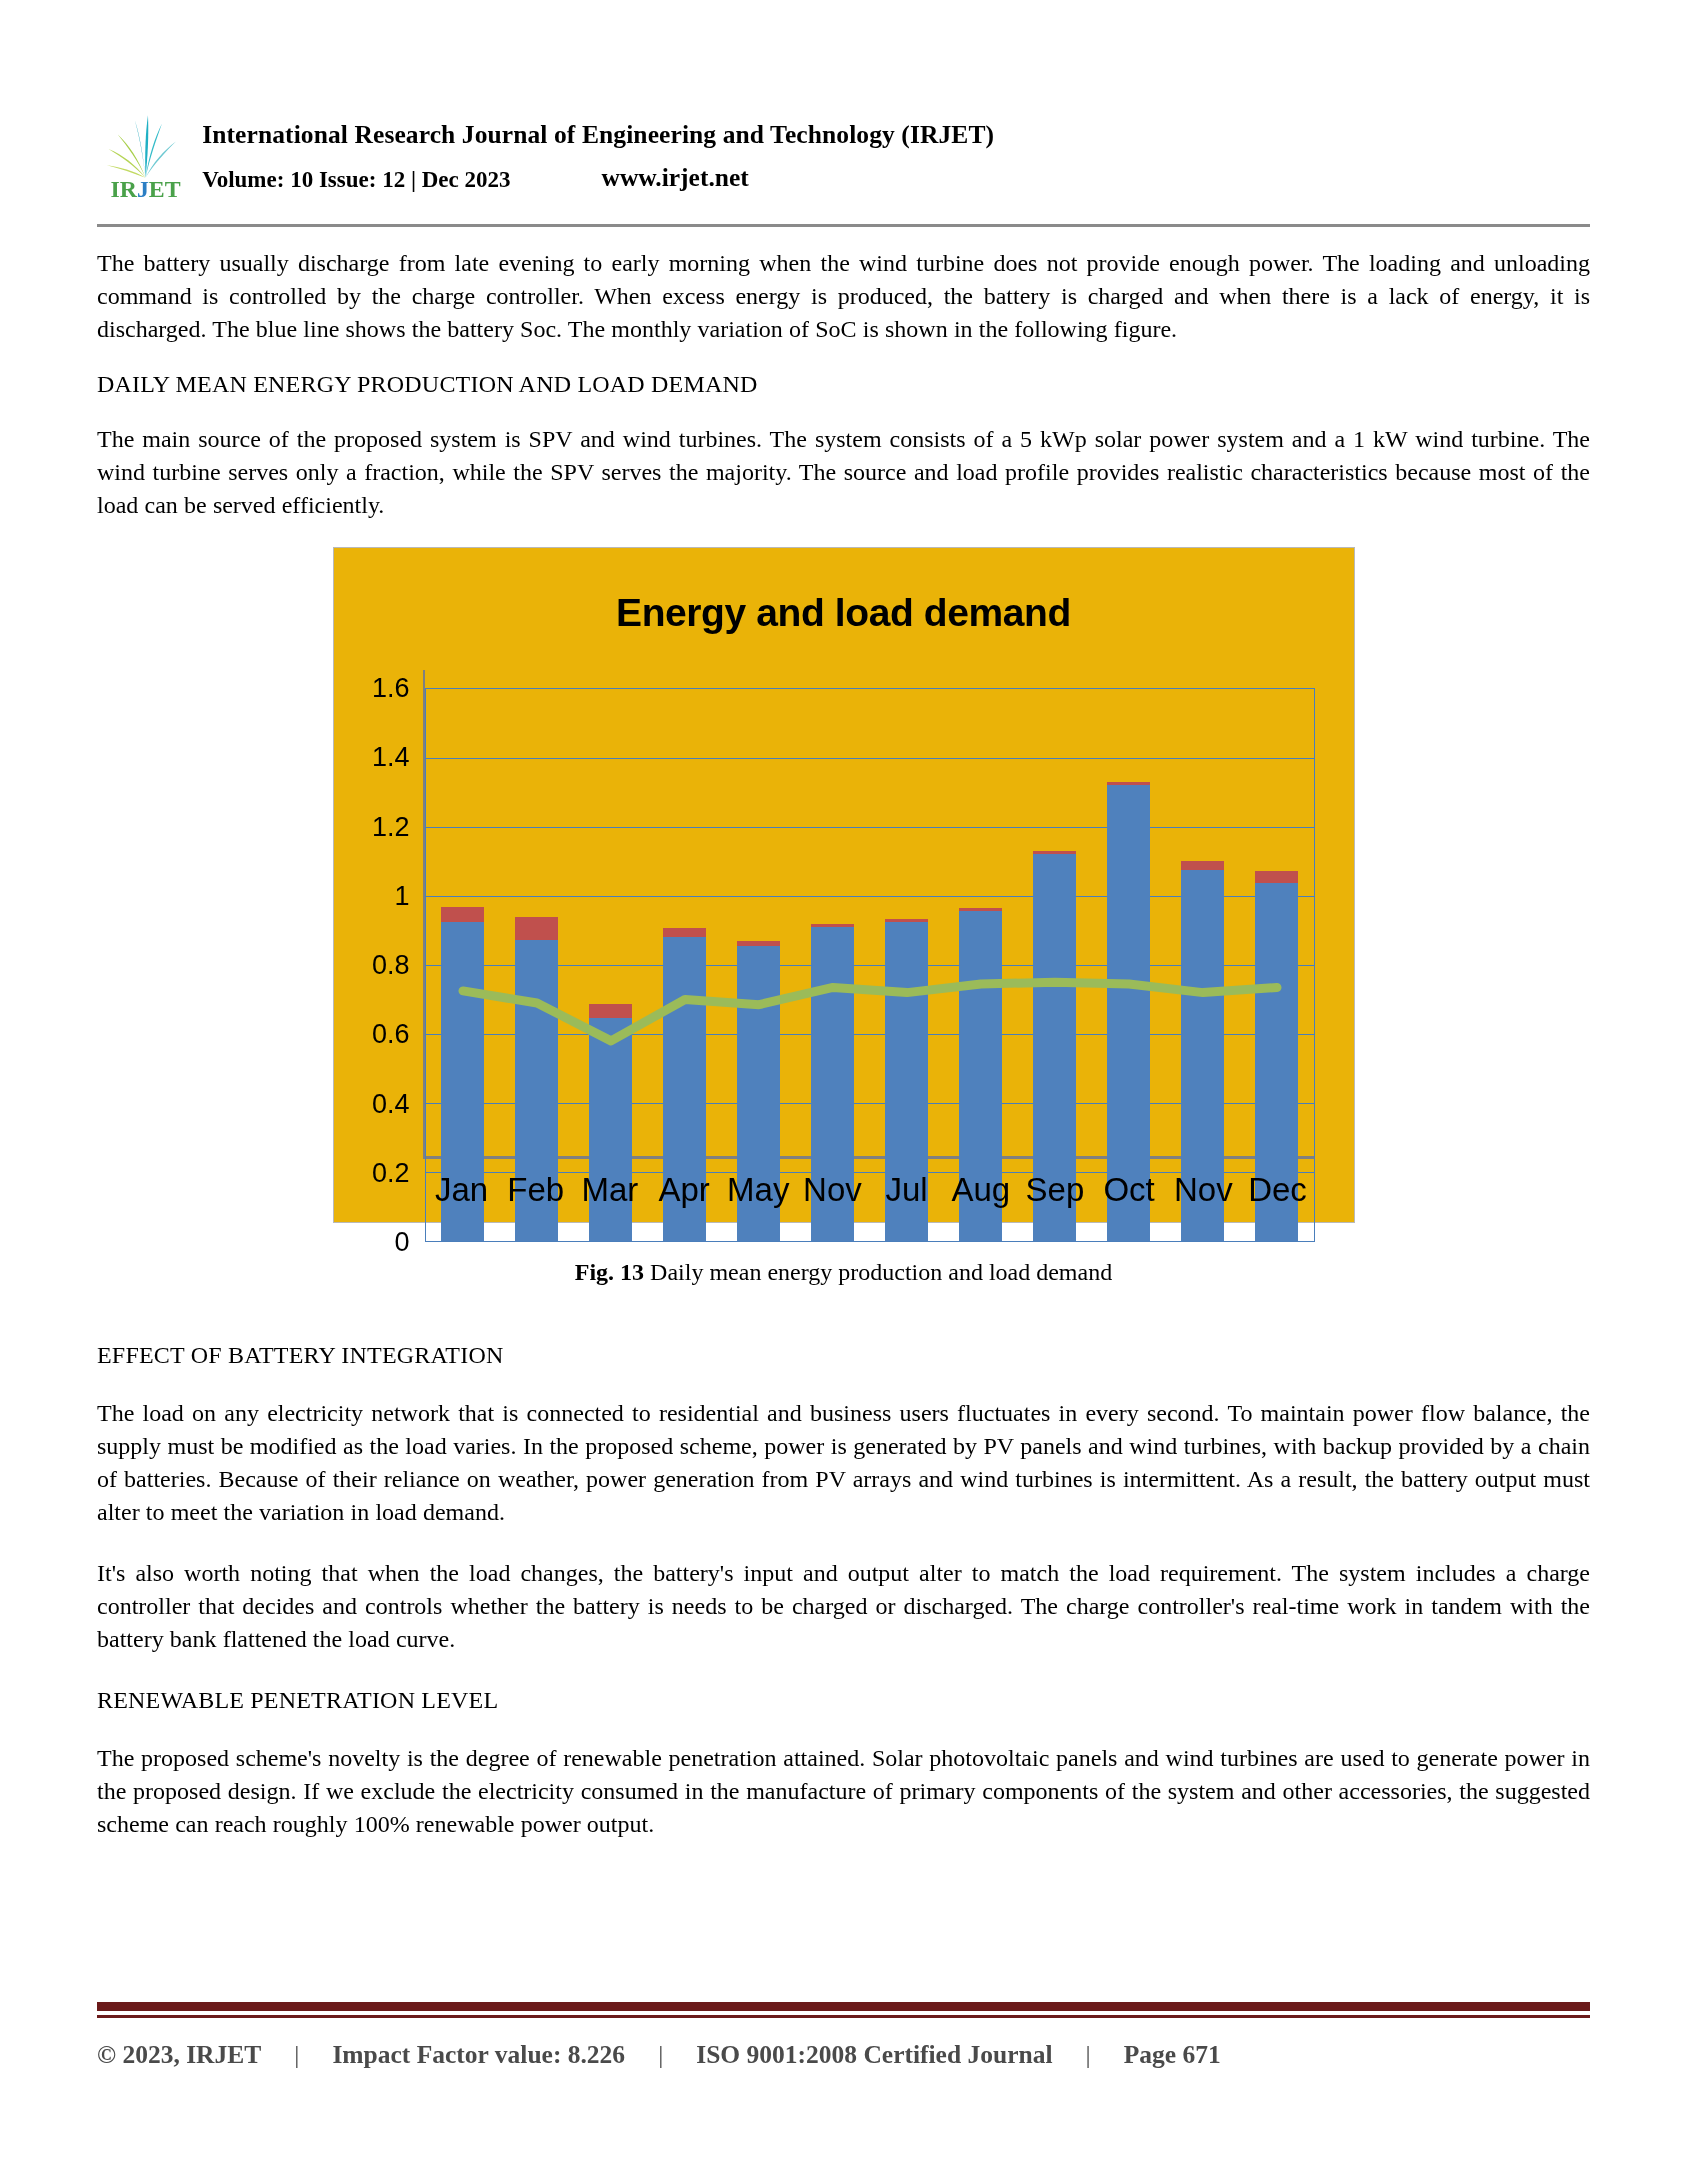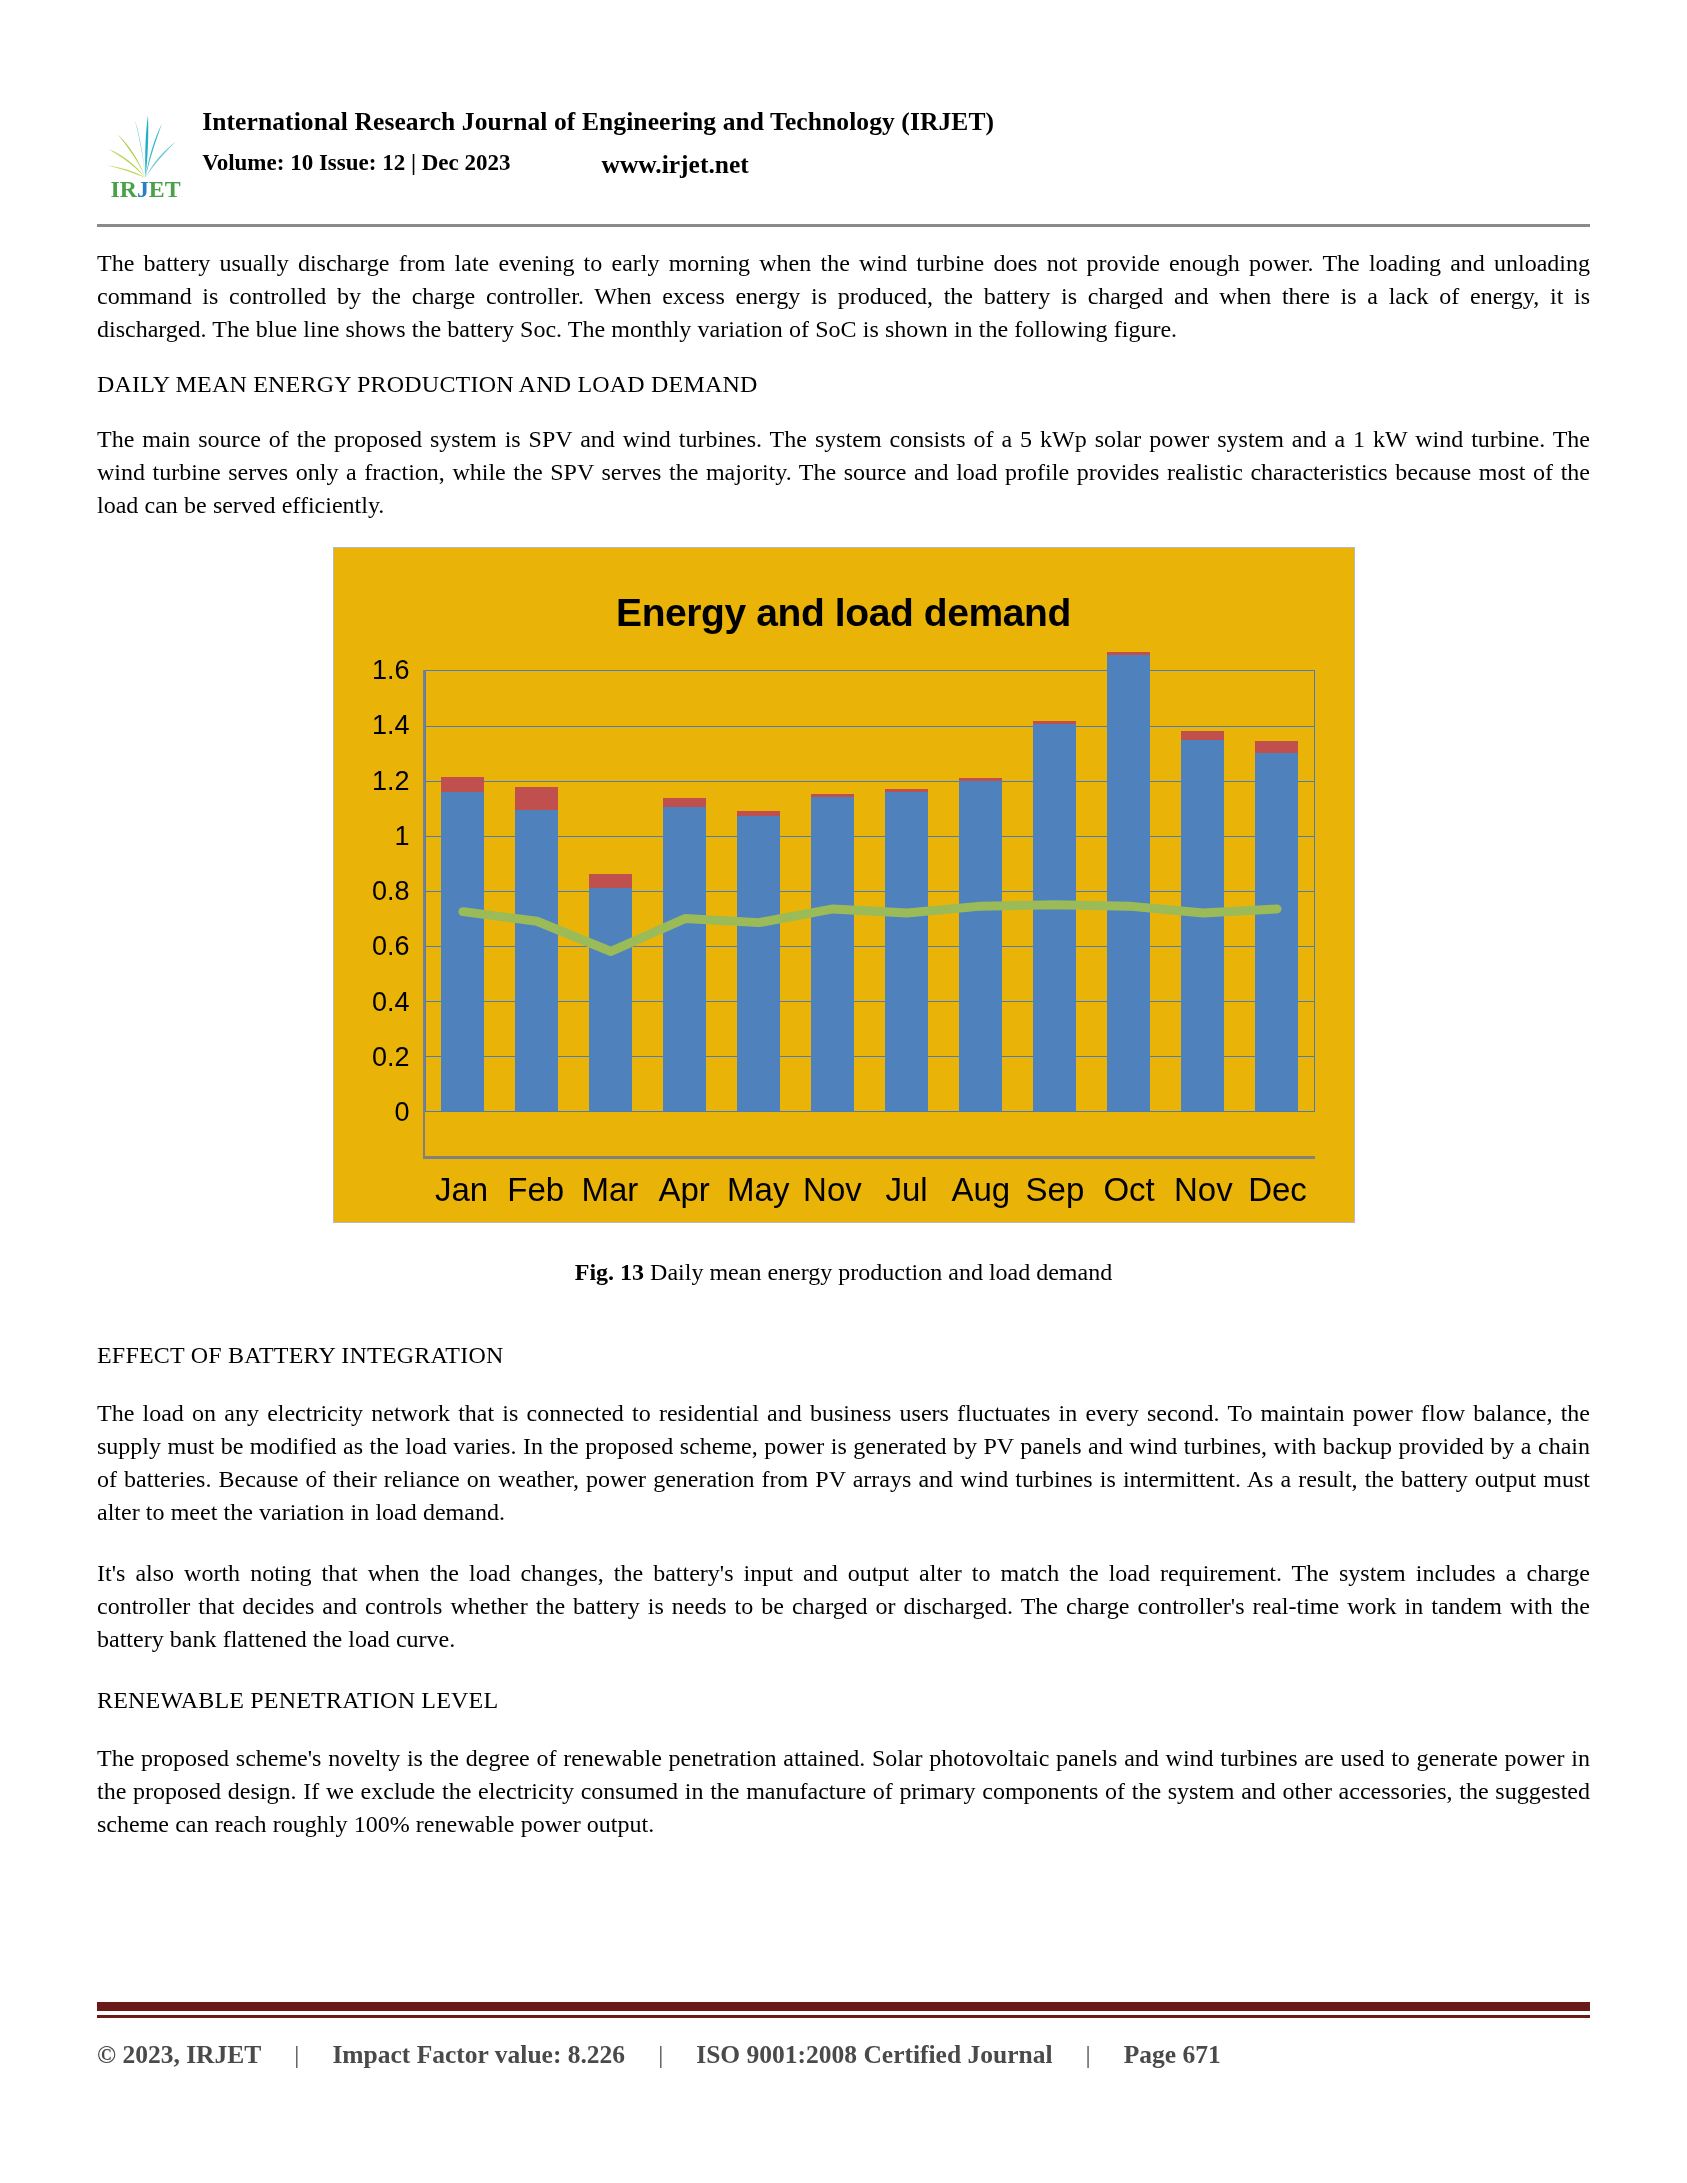--- a/index.html
+++ b/index.html
@@ -19,21 +19,21 @@
   .hdr-grid {
     display:grid;
     grid-template-columns:97px 1088px 1fr;
     align-items:start;
   }
   .logo-cell { position:relative; width:97px; height:97px; }
   .logo-svg { display:block; width:97px; height:97px; }
 
   .hdr-text-col { padding-left:8.2px; }
   .hdr-line {
-    display:flex; align-items:flex-start;
+    display:flex; align-items:flex-end;
     height:43px;
   }
   .hdr-title {
     font-family:"Liberation Serif", serif;
     font-weight:bold; font-size:25.5px; letter-spacing:0.1px;
     white-space:nowrap;
   }
   .hdr-vol {
     font-family:Liberation Serif, serif;
     font-weight:bold; font-size:23px; white-space:nowrap;
@@ -86,22 +86,22 @@
     text-align:center;
     font-family:"Liberation Sans", sans-serif;
     font-weight:bold;
     font-size:39px;
     color:#000;
     letter-spacing:-0.4px;
   }
   
   .plot-outer {
     position:absolute;
-    left:91px; top:122px;
-    width:890px; height:442px;
+    left:91px; top:140px;
+    width:890px; height:554px;
   }
   .plot-area {
     position:absolute; left:0; top:0; right:0; bottom:0;
     border:1.6px solid #4a7ebb;
     box-sizing:border-box;
     overflow:visible;
   }
   .gridline {
     position:absolute; left:0; width:100%; height:0.8px;
     background:#4a7ebb;

